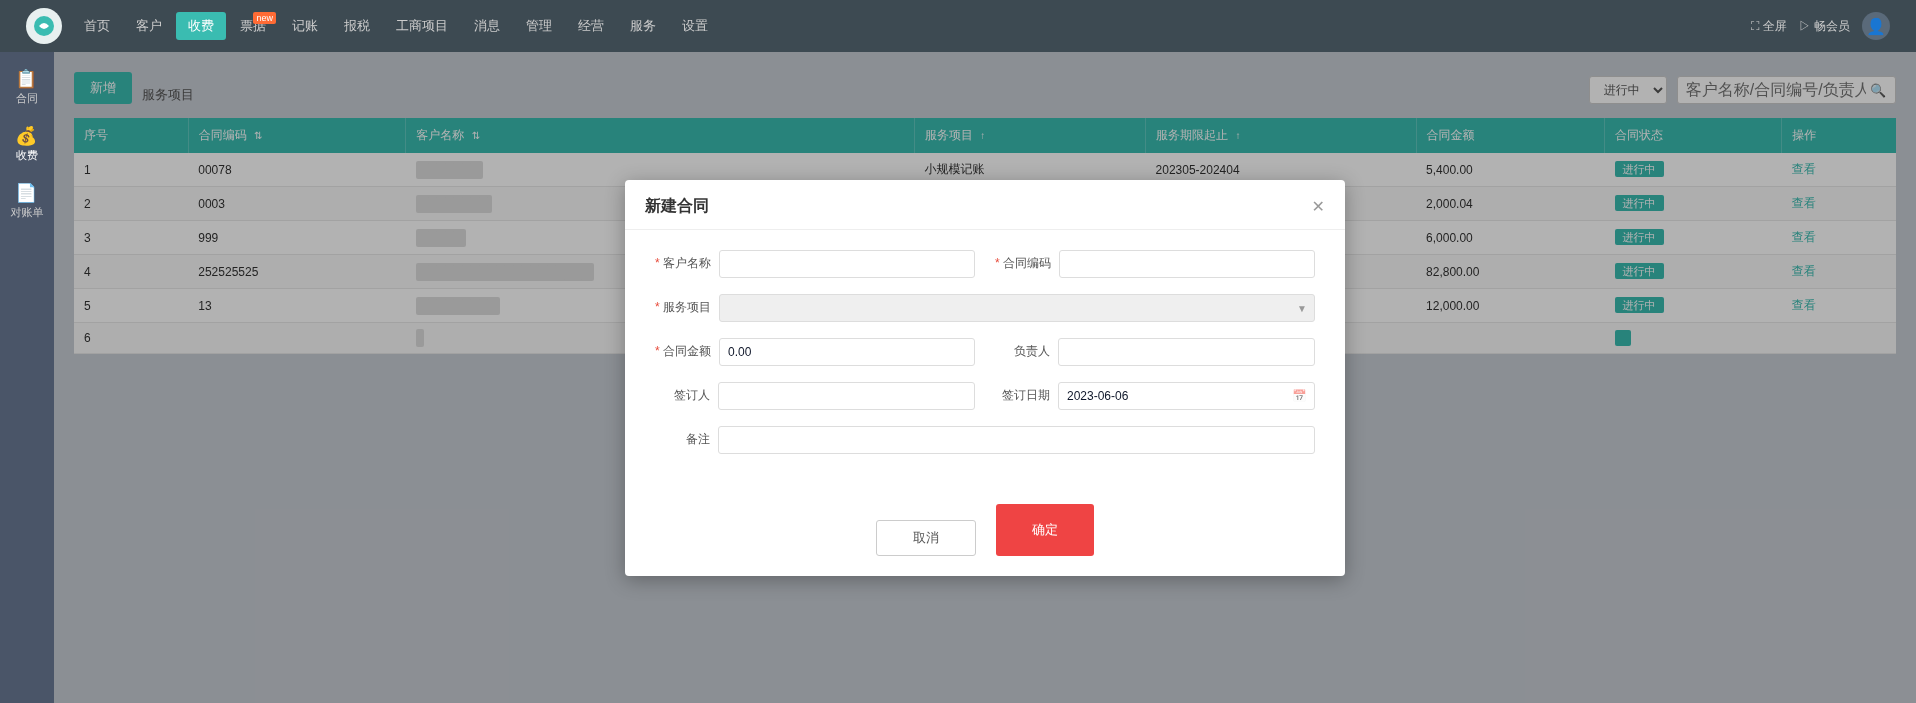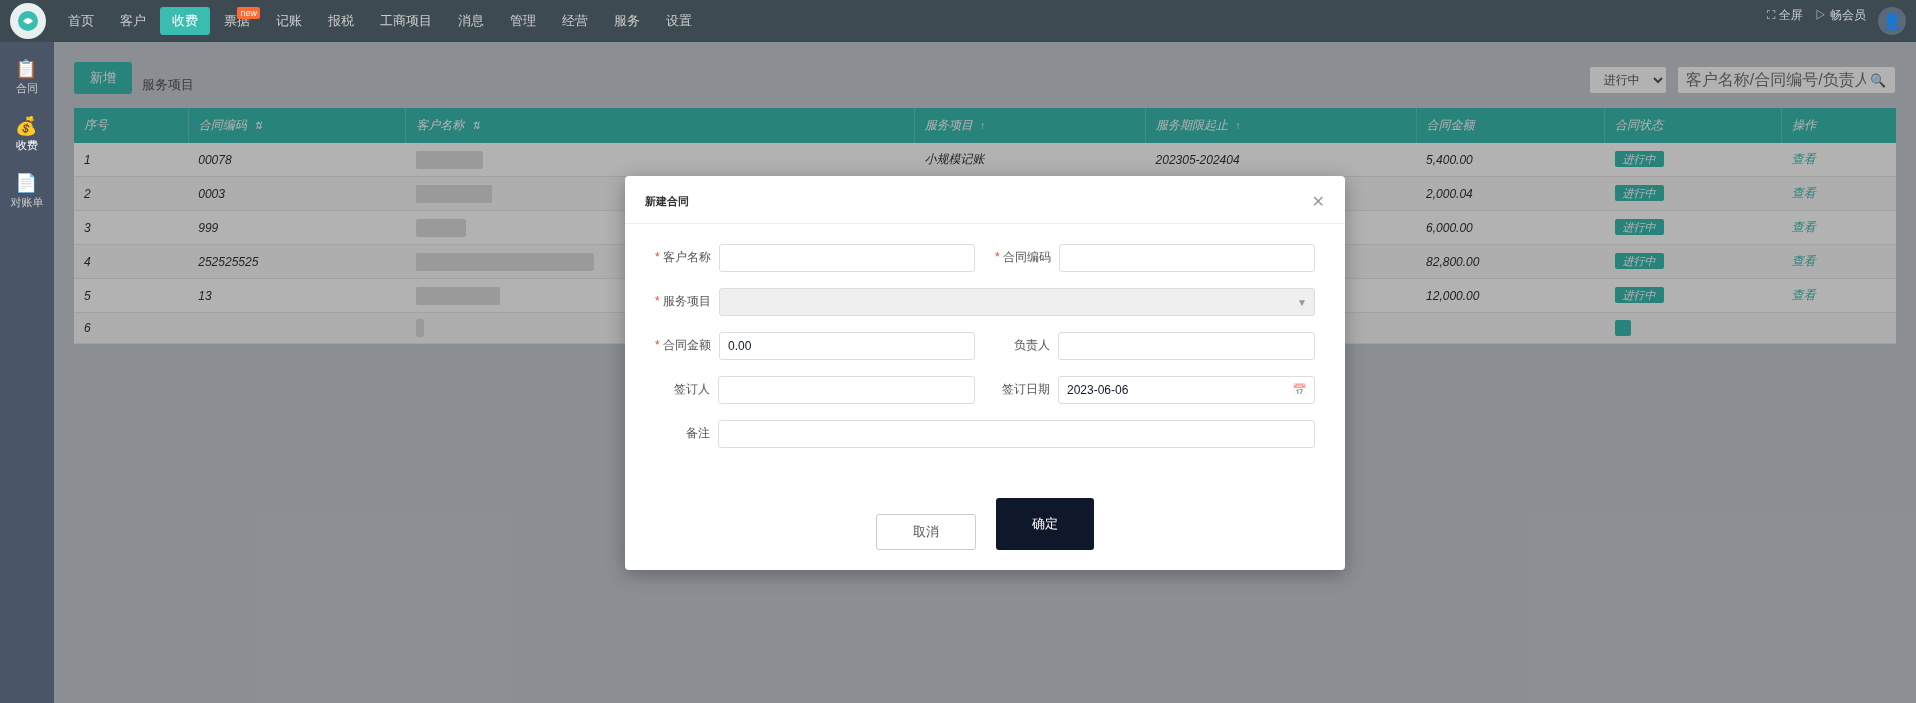--- a/index.html
+++ b/index.html
@@ -1,45 +1,45 @@
 <!DOCTYPE html>
 <html><head>
   <meta charset="utf-8">
   <style>
     * { box-sizing: border-box; margin: 0; padding: 0; }
     body { font-family: "Microsoft YaHei", Arial, sans-serif; font-size: 13px; background: #c8cdd4; display: flex; flex-direction: column; height: 703px; overflow: hidden; }
 
     
     .top-nav {
       background: #3d4a52;
-      height: 42px;
+      height: 52px;
       display: flex;
       align-items: center;
-      padding: 0 10px;
+      padding: 0 26px;
       flex-shrink: 0;
     }
     .top-nav .logo {
       width: 36px; height: 36px;
       background: #e8f0f0;
       border-radius: 50%;
       display: flex; align-items: center; justify-content: center;
       margin-right: 10px;
       color: #3abcb1; font-size: 18px; font-weight: bold;
     }
     .nav-items { display: flex; align-items: center; gap: 2px; flex: 1; }
     .nav-item {
       color: #ccc; padding: 5px 12px; cursor: pointer; border-radius: 3px; font-size: 13px; position: relative;
     }
     .nav-item.active { background: #3abcb1; color: #fff; }
     .nav-item .new-badge {
       position: absolute; top: 0; right: 2px;
       background: #ff6b35; color: #fff; font-size: 9px;
       padding: 1px 3px; border-radius: 2px;
     }
-    .nav-right { display: flex; align-items: flex-start; gap: 12px; color: #ccc; font-size: 12px; }
+    .nav-right { display: flex; align-items: center; gap: 12px; color: #ccc; font-size: 12px; }
     .nav-right span { cursor: pointer; }
 
     
     .main-layout { display: flex; flex: 1; overflow: hidden; }
 
     
     .sidebar {
       width: 54px;
       background: #4a5568;
       display: flex; flex-direction: column;
@@ -80,21 +80,21 @@
     .search-box {
       display: flex; align-items: center;
       border: 1px solid #ccc; border-radius: 3px; background: #fff;
       padding: 4px 8px; gap: 5px;
     }
     .search-box input {
       border: none; outline: none; font-size: 16px; color: #555; width: 180px;
     }
 
     
-    .data-table { width: 100%; border-collapse: collapse; background: #fff; font-style: italic; }
+    .data-table { width: 100%; border-collapse: collapse; background: #fff; }
     .data-table thead tr { background: #3abcb1; color: #fff; }
     .data-table thead th {
       padding: 9px 10px; text-align: left; font-weight: normal; font-size: 12px;
       border-right: 1px solid rgba(255,255,255,0.2);
     }
     .data-table thead th:last-child { border-right: none; }
     .data-table thead th .sort-icon { font-size: 10px; margin-left: 4px; }
     .data-table tbody tr { border-bottom: 1px solid #e8e8e8; }
     .data-table tbody tr:nth-child(even) { background: #f9f9f9; }
     .data-table tbody td { padding: 8px 10px; font-size: 12px; color: #333; }
@@ -114,21 +114,21 @@
     .modal {
       background: #fff; border-radius: 4px; width: 720px;
       box-shadow: 0 4px 20px rgba(0,0,0,0.3);
       padding: 0;
     }
     .modal-header {
       padding: 16px 20px 12px;
       border-bottom: 1px solid #eee;
       display: flex; align-items: center; justify-content: space-between;
     }
-    .modal-title { font-size: 11px; font-weight: bold; color: #333; }
+    .modal-title { font-size: 16px; font-weight: bold; color: #333; }
     .modal-close { cursor: pointer; color: #999; font-size: 16px; }
     .modal-body { padding: 20px 30px; }
     .form-row {
       display: flex; gap: 20px; margin-bottom: 16px;
     }
     .form-field {
       flex: 1; display: flex; align-items: center; gap: 8px;
     }
     .form-field label {
       font-size: 12px; color: #555; white-space: nowrap; min-width: 55px; text-align: right;
@@ -160,21 +160,21 @@
     }
     .modal-footer {
       padding: 14px 30px 20px;
       display: flex; justify-content: center; gap: 20px;
     }
     .btn-cancel {
       padding: 8px 36px; border: 1px solid #ccc; background: #fff;
       border-radius: 3px; cursor: pointer; font-size: 13px; color: #555; margin-top: 16px;
     }
     .btn-confirm {
-      padding: 8px 36px; border: none; background: #0f172a;
+      padding: 8px 36px; border: none; background: #ef4444;
       border-radius: 3px; cursor: pointer; font-size: 13px; color: #fff;
     }
   </style>
 </head>
 <body>
 
 <nav class="top-nav">
   <div class="logo">
     <svg width="22" height="22" viewBox="0 0 22 22">
       <circle cx="11" cy="11" r="10" fill="#3abcb1"></circle>

